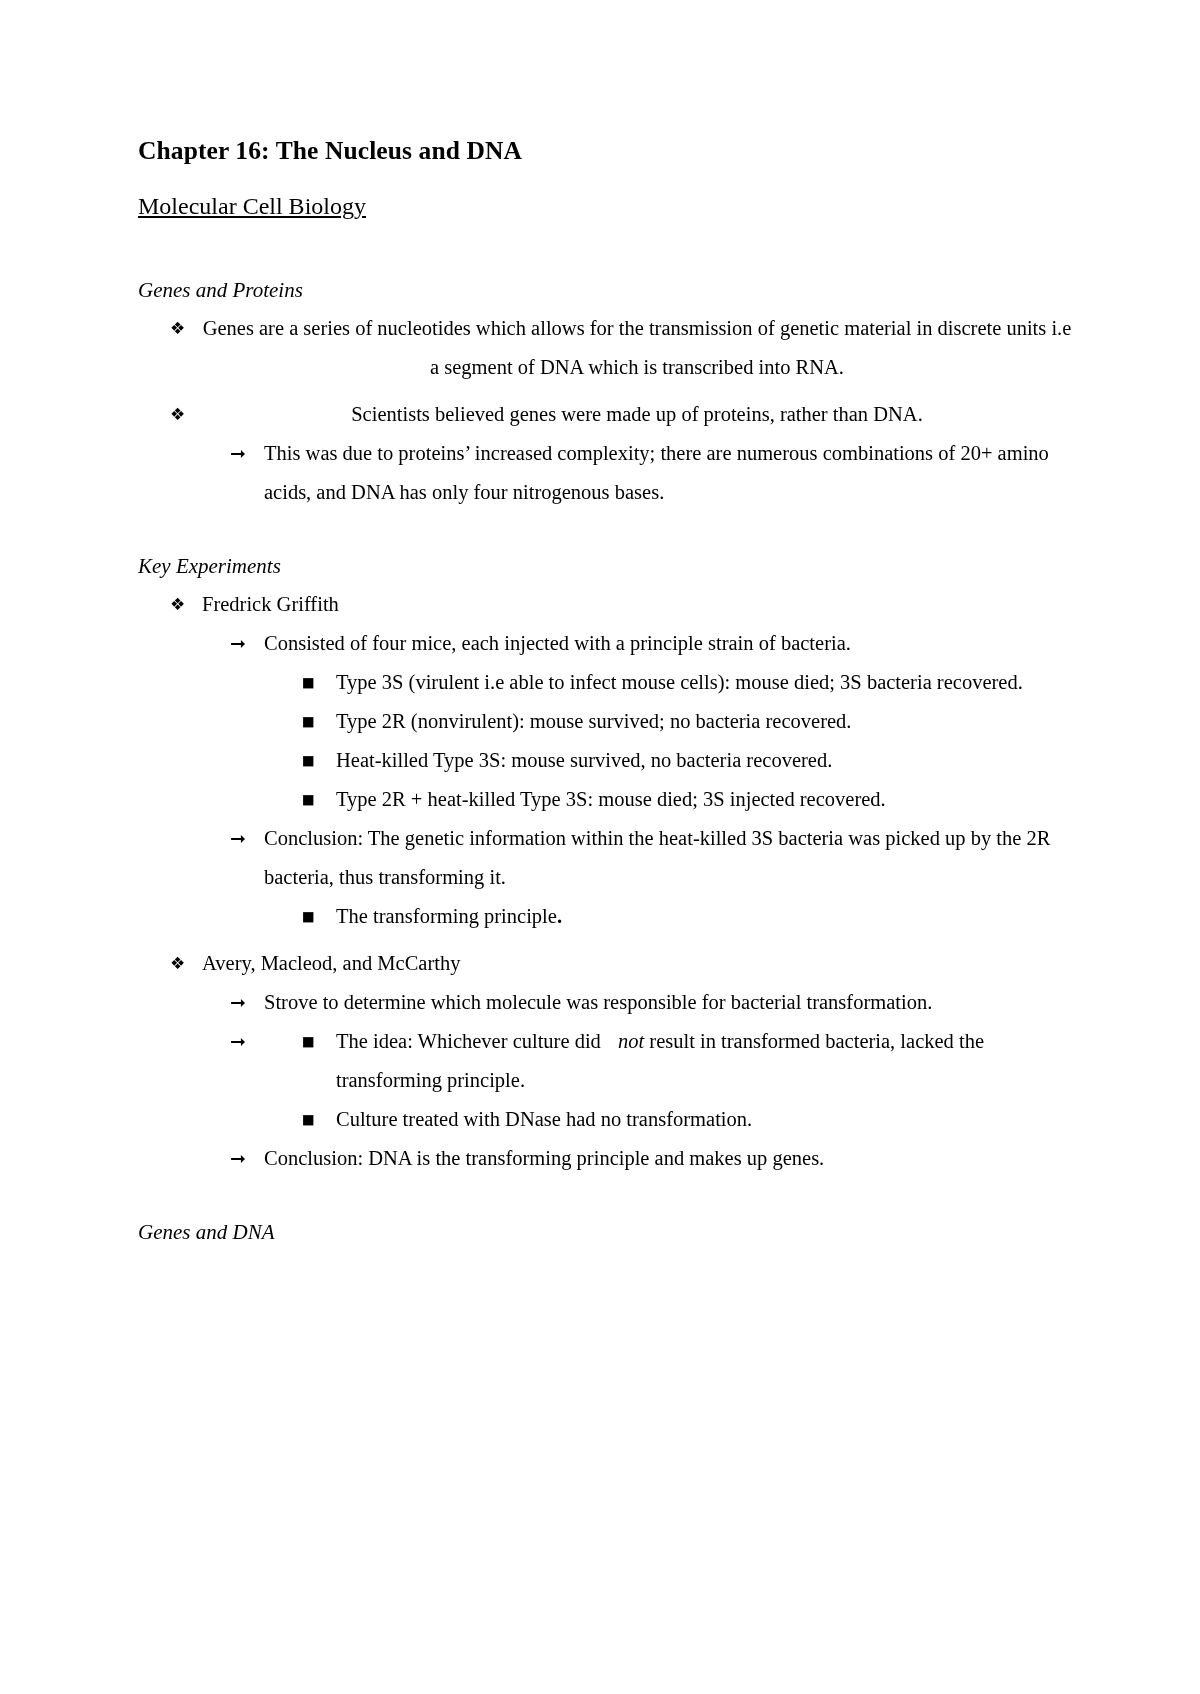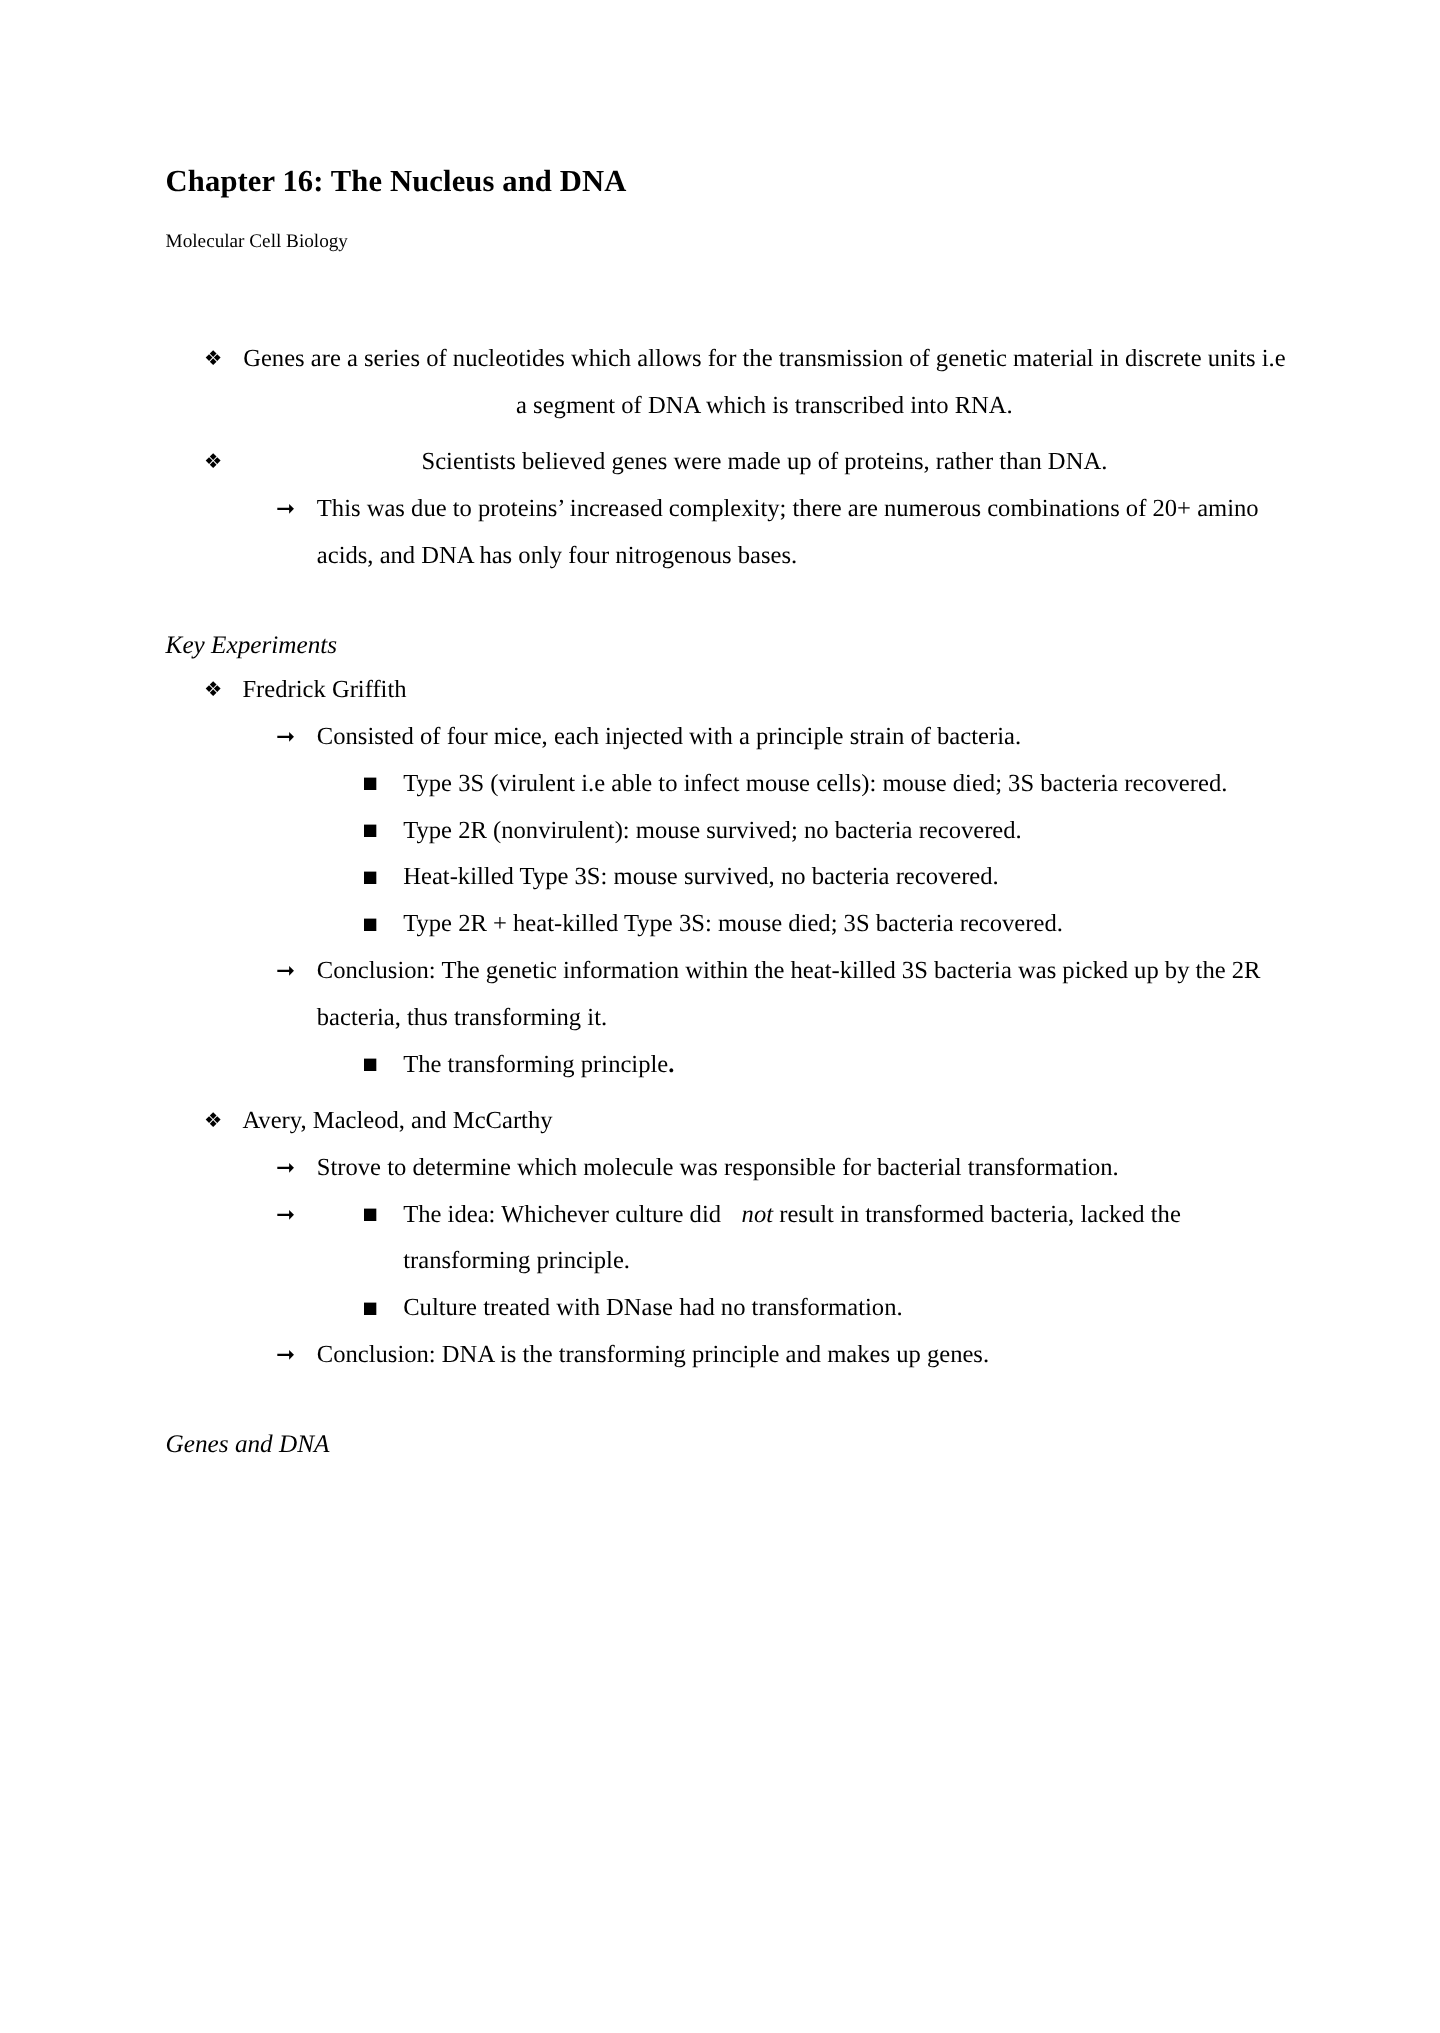--- a/index.html
+++ b/index.html
@@ -21,24 +21,25 @@
     padding: 138px 118px 0 138px;
   }
   .doc-title {
     font-size: 25.5px;
     font-weight: bold;
     line-height: 1.0;
     margin: 0 0 0 0;
     letter-spacing: 0.1px;
   }
   .doc-subtitle {
-    font-size: 16px;
+    font-size: 24px;
     font-weight: normal;
     line-height: 1.0;
     margin: 30px 0 0 0;
+    text-decoration: underline;
   }
   .section-heading {
     font-size: 21px;
     font-style: italic;
     font-weight: normal;
     line-height: 1.0;
     margin: 0;
   }
   .spacer-lg { height: 62px; }
   .spacer-md { height: 44px; }
@@ -106,20 +107,21 @@
 </head>
 <body>
 
 <div class="page">
 
   <h1 class="doc-title">Chapter 16: The Nucleus and DNA</h1>
   <h2 class="doc-subtitle">Molecular Cell Biology</h2>
 
   <div class="spacer-lg"></div>
 
+  <div class="section-heading">Genes and Proteins</div>
 
   <ul class="lvl lvl1">
     <li class="item">
       <span class="bullet">❖</span>
       <span class="txt w-full">Genes are a series of nucleotides which allows for the transmission of genetic material in discrete units i.e a segment of DNA which is transcribed into RNA.</span>
     </li>
     <li class="item">
       <span class="bullet">❖</span>
       <span class="txt w-full">Scientists believed genes were made up of proteins, rather than DNA.</span>
       <ul class="lvl lvl2">
@@ -154,21 +156,21 @@
             <li class="item">
               <span class="bullet">■</span>
               <span class="txt w-narrow">Type 2R (nonvirulent): mouse survived; no bacteria recovered.</span>
             </li>
             <li class="item">
               <span class="bullet">■</span>
               <span class="txt w-narrow">Heat-killed Type 3S: mouse survived, no bacteria recovered.</span>
             </li>
             <li class="item">
               <span class="bullet">■</span>
-              <span class="txt w-narrow">Type 2R + heat-killed Type 3S: mouse died; 3S bacteria recovered.</span>
+              <span class="txt w-narrow">Type 2R + heat-killed Type 3S: mouse died; 3S injected recovered.</span>
             </li>
           </ul>
         </li>
 
         <li class="item">
           <span class="bullet">➞</span>
           <span class="txt w-mid">Conclusion: The genetic information within the heat-killed 3S bacteria was picked up by the 2R bacteria, thus transforming it.</span>
 
           <ul class="lvl lvl3">
             <li class="item">

